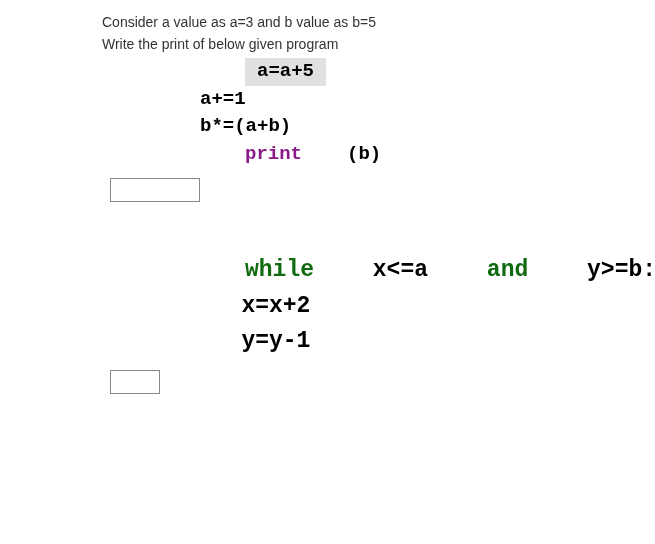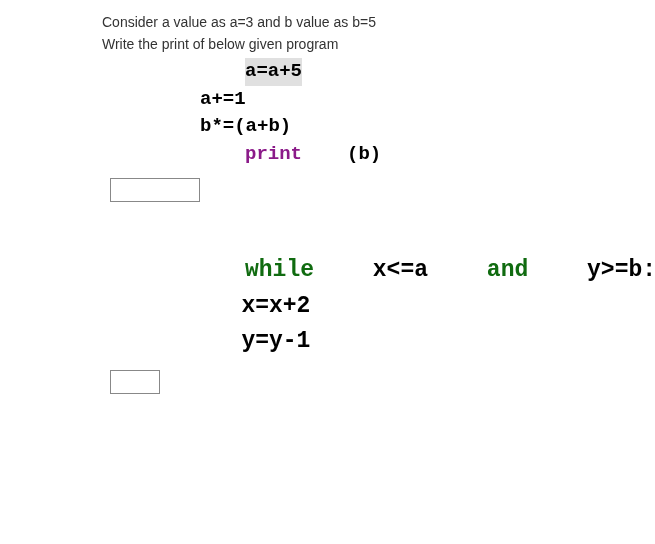--- a/index.html
+++ b/index.html
@@ -36,21 +36,21 @@
   .code-line.large {
     font-size: 23px;
     line-height: 1.55;
   }
   .code-line .kw-print { color: #8b1a89; }
   .code-line .kw-while { color: #106b10; }
   .code-line .kw-and { color: #106b10; }
   .highlight {
     background: #e0e0e0;
     display: inline-block;
-    padding: 0 0;
+    padding: 0 12px;
     text-align: right;
   }
   .answer-input {
     margin-top: 10px;
     margin-left: 8px;
     width: 90px;
     height: 24px;
     border: 1px solid #888;
     font-size: 14px;
     padding: 2px 4px;

